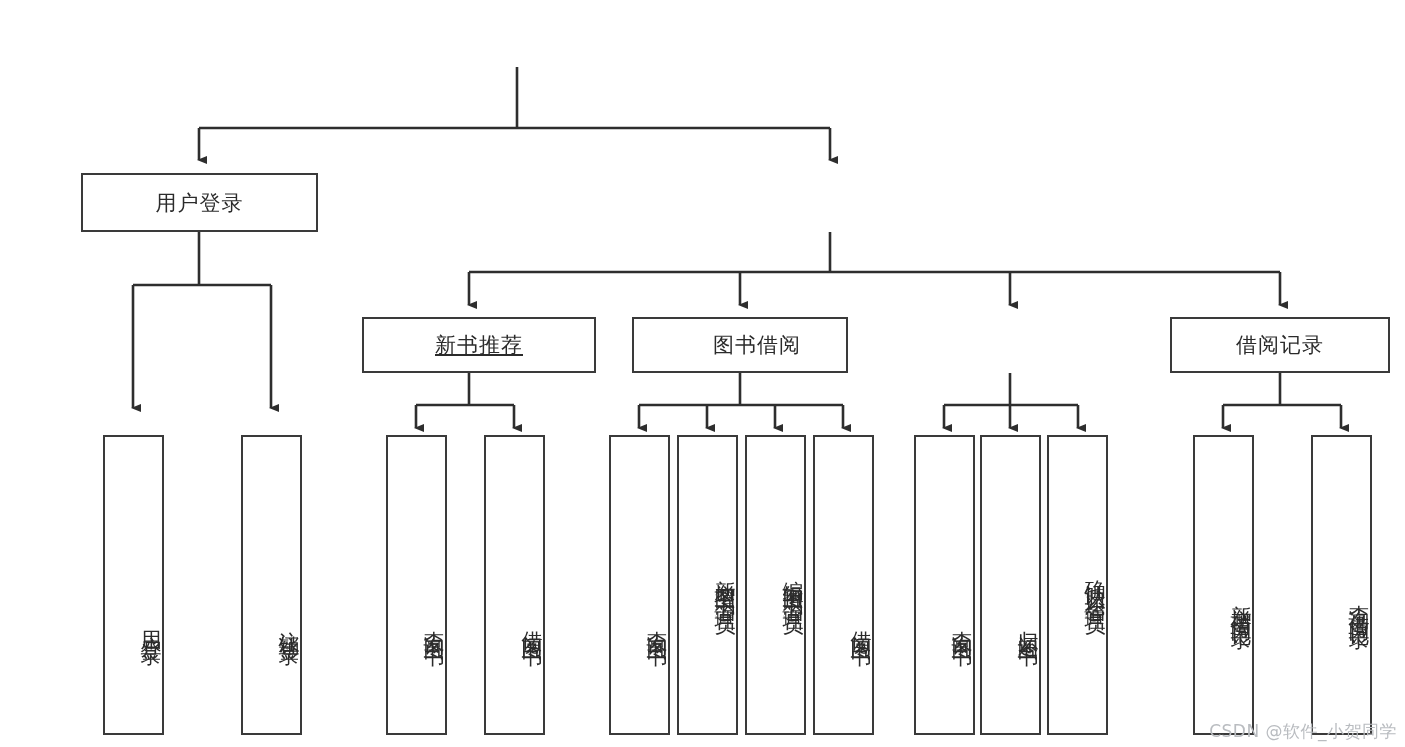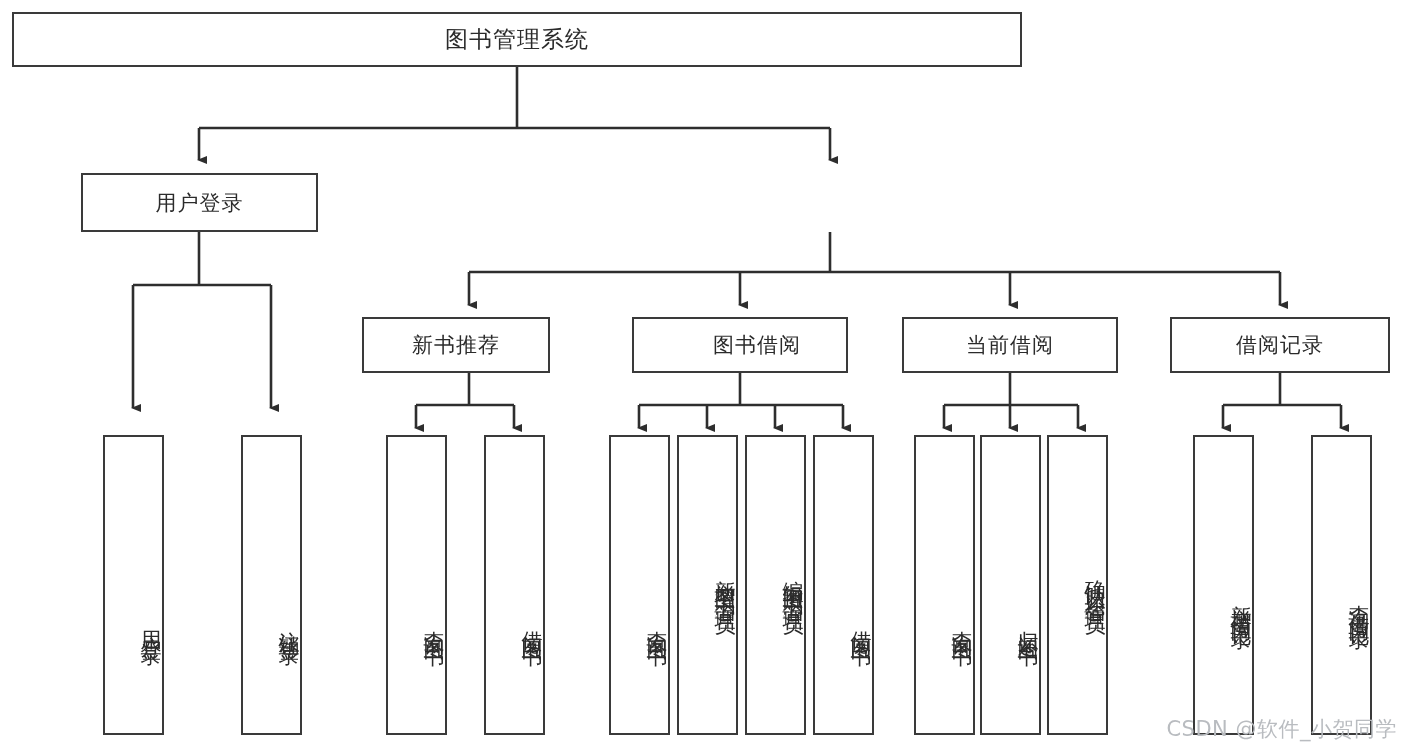--- a/index.html
+++ b/index.html
@@ -56,21 +56,21 @@
     align-items: flex-start;
     justify-content: center;
   }
   .node-leaf.leaf-tall {
     align-items: flex-start;
   }
   .watermark {
     position: absolute;
     right: 8px;
     bottom: 4px;
-    font-size: 21px;
+    font-size: 17px;
     color: #b9bcc0;
     letter-spacing: 0.5px;
     white-space: nowrap;
     z-index: 3;
   }
 </style>
 </head>
 <body>
 
 <div id="diagram-root">
@@ -121,36 +121,30 @@
       <path d="M1010,405 L1010,428" marker-end="url(#arrowhead)"></path>
       <path d="M1078,405 L1078,428" marker-end="url(#arrowhead)"></path>
 
       <path d="M1280,373 L1280,405"></path>
       <path d="M1223,405 L1341,405"></path>
       <path d="M1223,405 L1223,428" marker-end="url(#arrowhead)"></path>
       <path d="M1341,405 L1341,428" marker-end="url(#arrowhead)"></path>
     </g>
   </svg>
 
-  <div class="node node-root" style="left:12px; top:12px; width:1010px; height:55px;">
-    <span>图书管理系统</span>
-  </div>
 
   <div class="node node-mid" style="left:81px; top:173px; width:237px; height:59px;">
     <span>用户登录</span>
   </div>
 
-  <div class="node node-mid" style="left:362px; top:317px; width:188px; height:56px;">
+  <div class="node node-mid" style="left:362px; top:317px; width:234px; height:56px;text-decoration:underline;">
     <span>新书推荐</span>
   </div>
   <div class="node node-mid" style="left:632px; top:317px; width:216px; height:56px;padding-left:34px;">
     <span>图书借阅</span>
-  </div>
-  <div class="node node-mid" style="left:902px; top:317px; width:216px; height:56px;">
-    <span>当前借阅</span>
   </div>
   <div class="node node-mid" style="left:1170px; top:317px; width:220px; height:56px;">
     <span>借阅记录</span>
   </div>
 
   <div class="node node-leaf" style="left:103px; top:435px; width:61px; height:300px; padding-top:84px;">
     <span>用户登录</span>
   </div>
   <div class="node node-leaf" style="left:241px; top:435px; width:61px; height:300px; padding-top:84px;">
     <span>注销登录</span>

